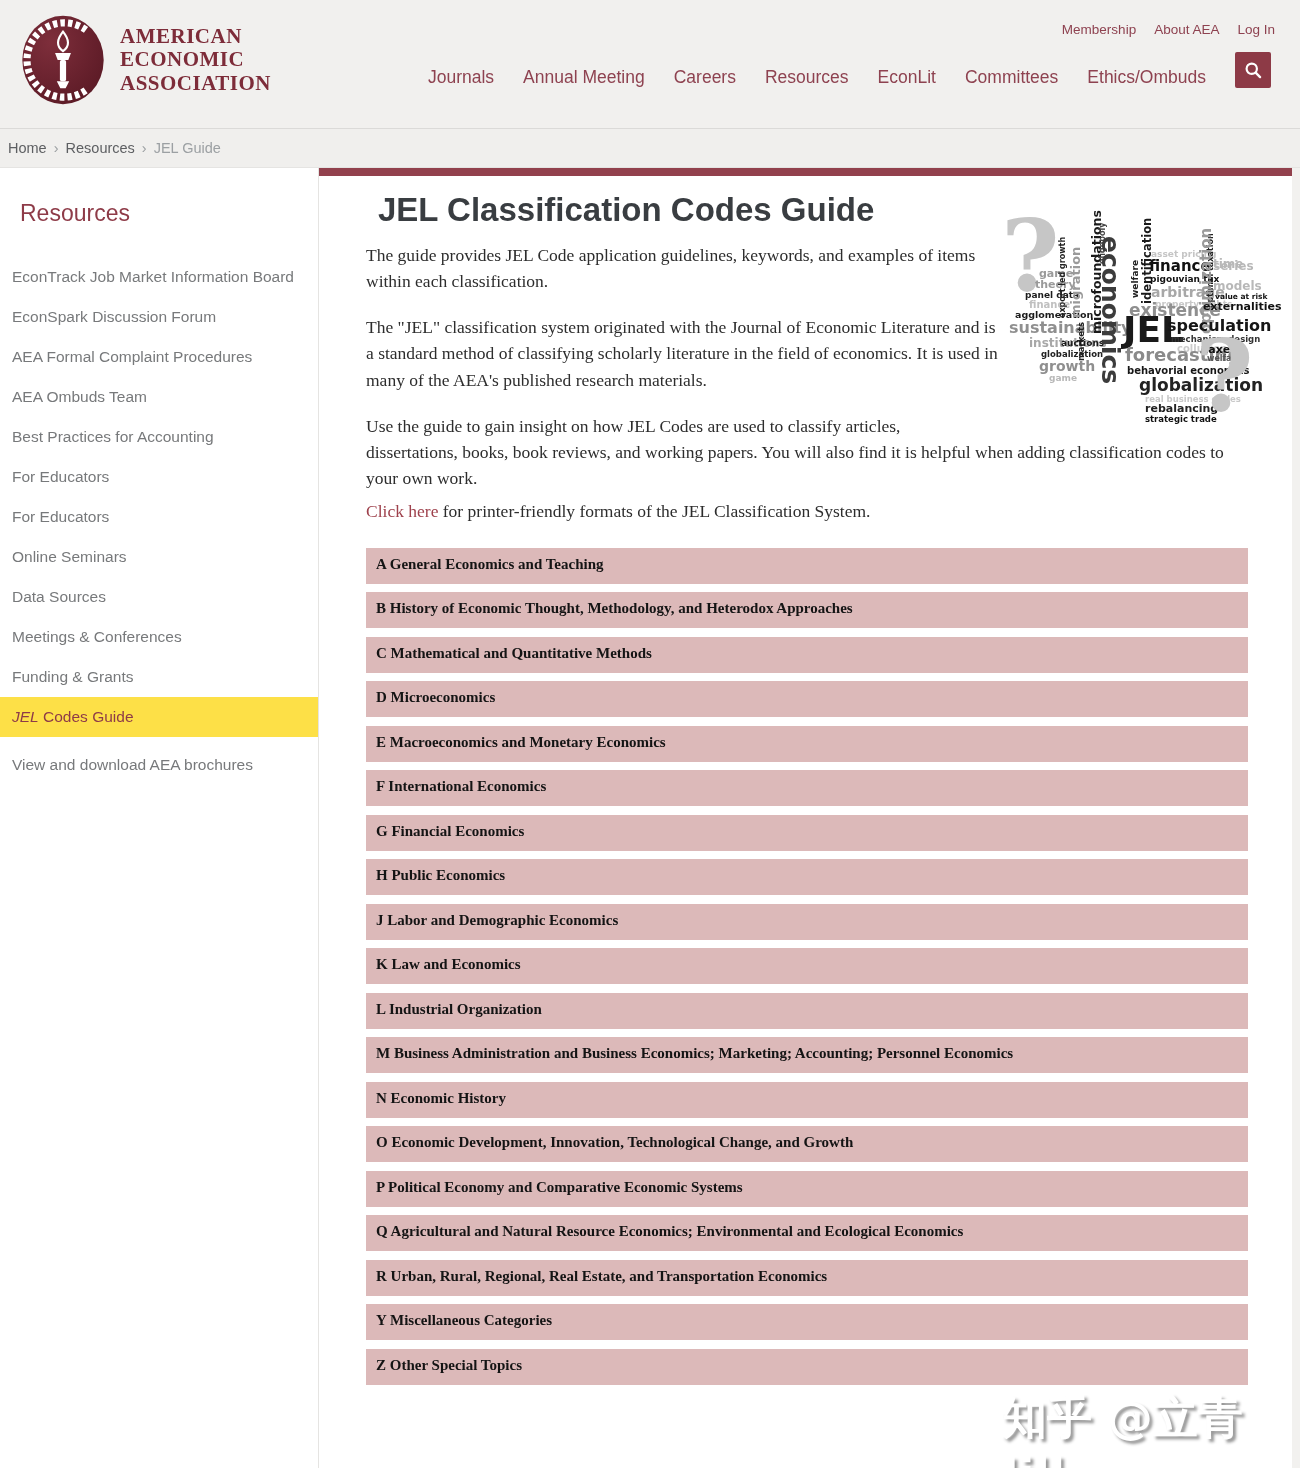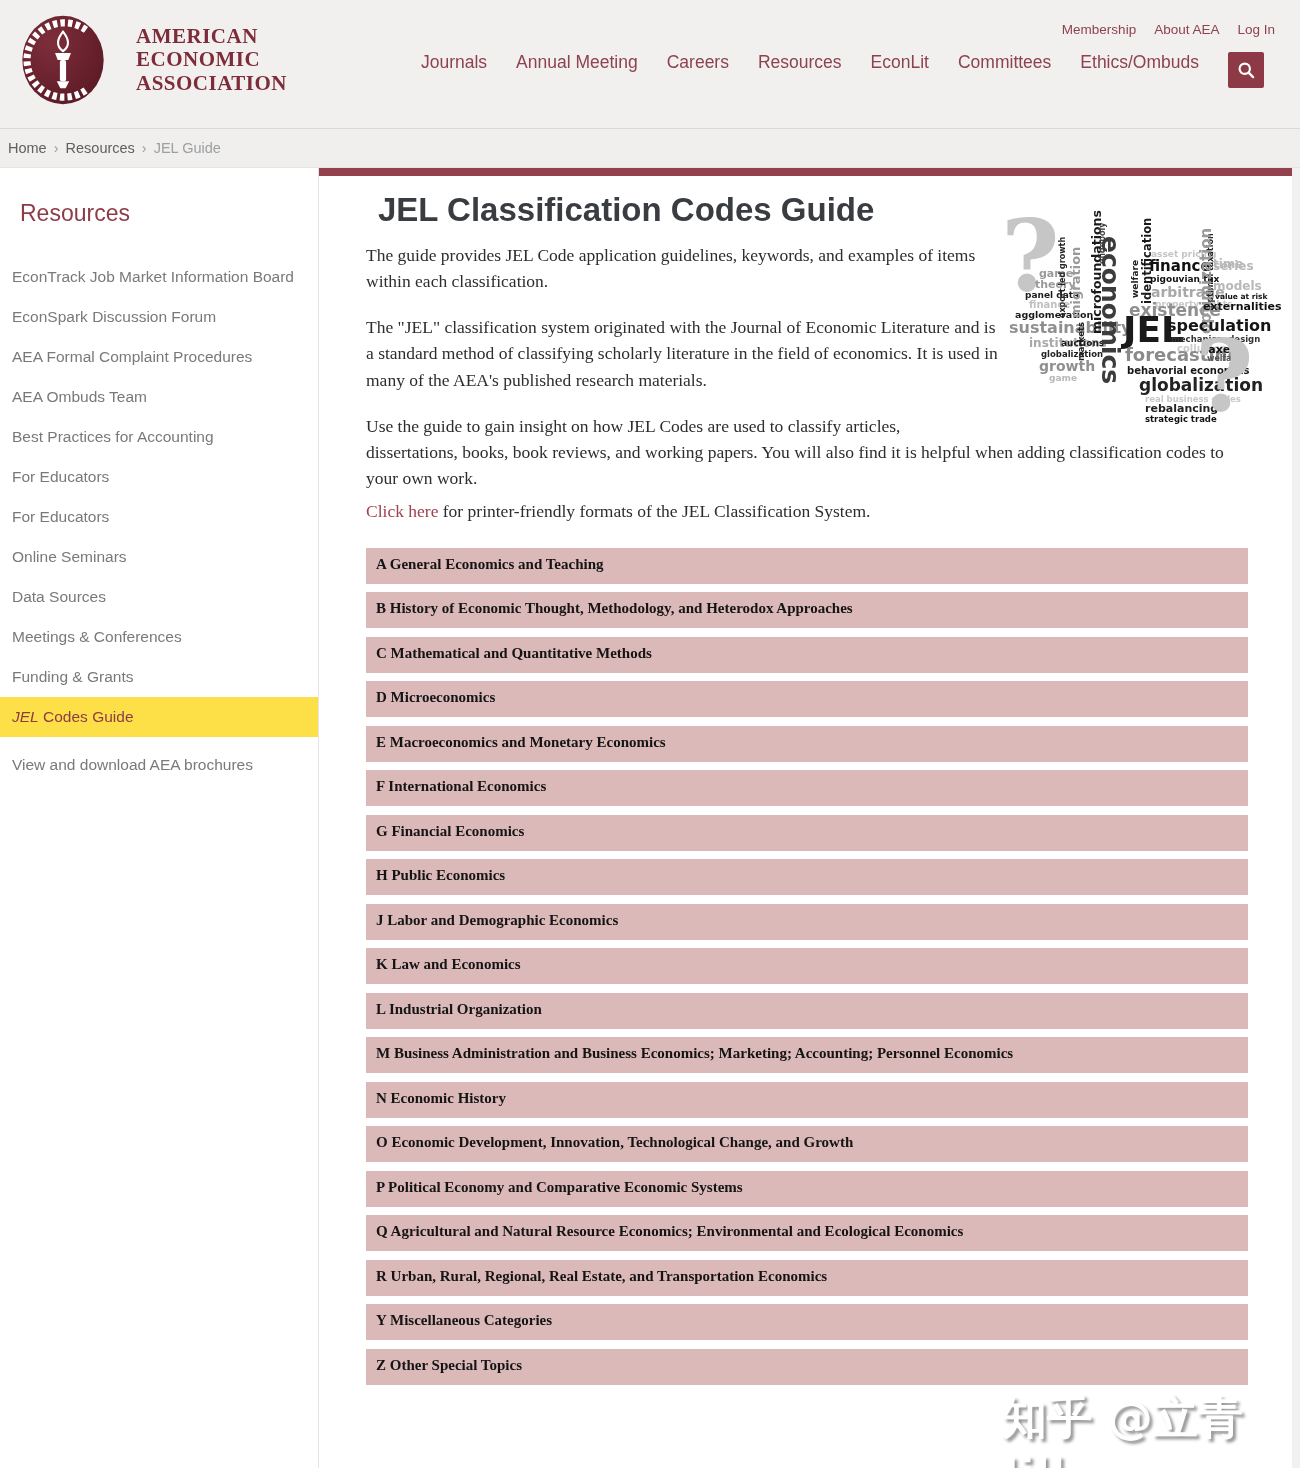--- a/index.html
+++ b/index.html
@@ -12,28 +12,28 @@
   }
   .page { position:relative; width:1300px; height:1468px; }
 
   
   header {
     position:absolute; top:0; left:0; width:1300px; height:128px;
     background:#f1f0ee;
   }
   .logo { position:absolute; left:18px; top:14px; display:flex; align-items:center; cursor:pointer; }
   .logo-text {
-    margin-left:28px;
+    margin-left:12px;
     font-family:"Liberation Serif", serif;
     font-weight:bold; font-size:21px; line-height:1.1;
     color:#7d2c39; letter-spacing:.5px;
   }
   .utility-nav { position:absolute; top:22px; right:25px; font-size:13.5px; }
   .utility-nav a { color:#8e4250; text-decoration:none; margin-left:18px; }
-  .main-nav-row { position:absolute; top:52px; right:36px; display:flex; align-items:flex-start; }
+  .main-nav-row { position:absolute; top:52px; right:29px; display:flex; align-items:flex-end; }
   .main-nav a { color:#8e4250; text-decoration:none; font-size:17.5px; margin-right:29px; }
   .search-btn {
     width:36px; height:36px; background:#8d3a46; border:none; border-radius:2px;
     display:flex; align-items:center; justify-content:center; cursor:pointer;
   }
 
   
   .breadcrumb {
     position:absolute; top:128px; left:0; width:1300px; height:40px;
     background:#f0efed; border-top:1px solid #dbdad8; border-bottom:1px solid #e5e4e2;

